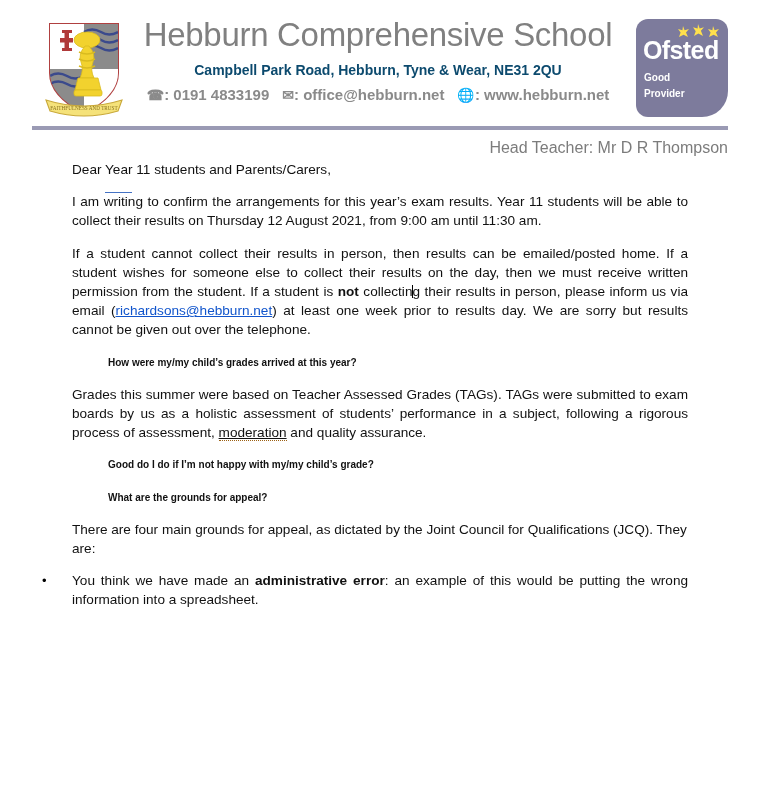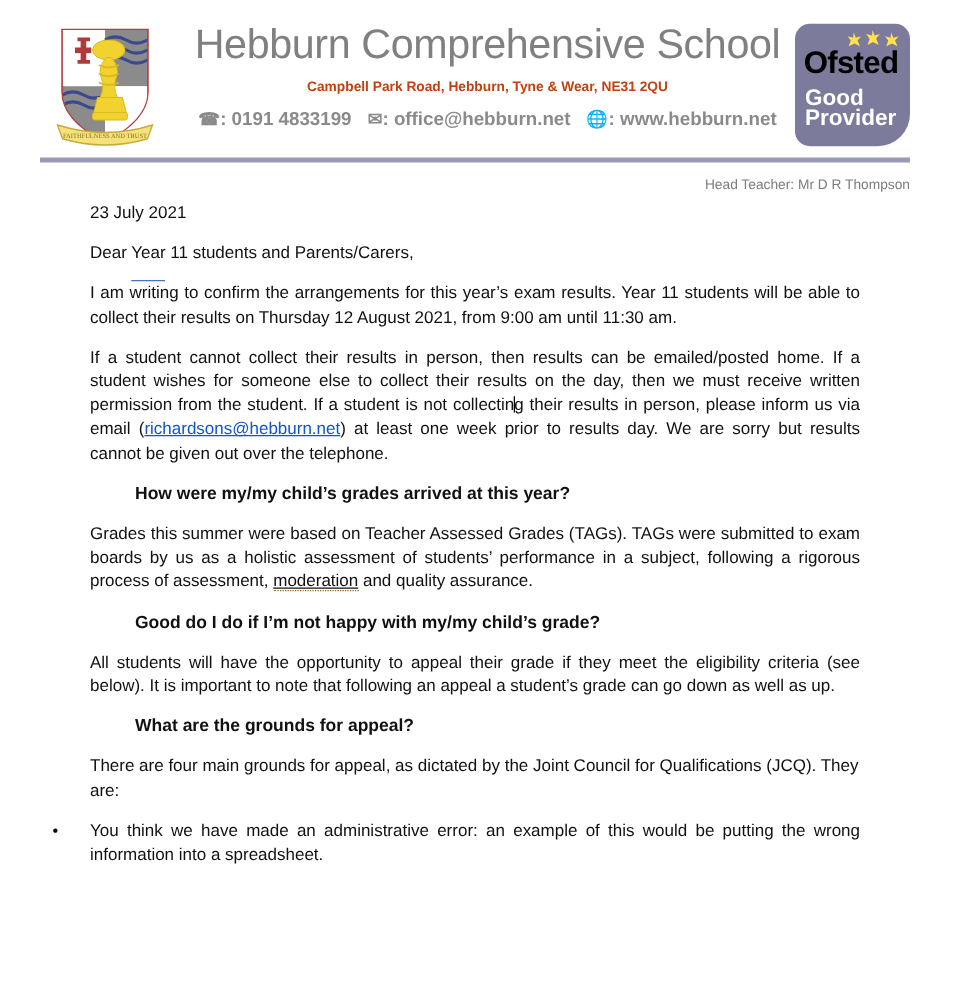--- a/index.html
+++ b/index.html
@@ -27,41 +27,41 @@
   .crest {
     position: absolute;
     left: 38px;
     top: 18px;
     width: 92px;
     height: 100px;
   }
 
   .header-center {
     position: absolute;
-    left: 144px;
+    left: 132px;
     top: 16px;
     width: 492px;
     text-align: center;
   }
 
   .school-name {
     font-family: "Liberation Sans", sans-serif;
     font-size: 33px;
     font-weight: 400;
     color: #808080;
     letter-spacing: -0.3px;
     line-height: 38px;
     white-space: nowrap;
   }
 
   .school-address {
     font-family: "Liberation Sans", sans-serif;
-    font-size: 11px;
+    font-size: 14px;
     font-weight: 600;
-    color: #c2410c;
+    color: #0c4a6e;
     line-height: 22px;
     margin-top: 5px;
     white-space: nowrap;
   }
 
   .school-contact {
     font-family: "Liberation Sans", sans-serif;
     font-size: 15px;
     font-weight: 600;
     color: #8a8a8a;
@@ -96,30 +96,30 @@
     width: 50px;
     height: 18px;
   }
   .ofsted-word {
     position: absolute;
     left: 7px;
     top: 17px;
     font-family: "Liberation Sans", sans-serif;
     font-size: 25px;
     font-weight: 600;
-    color: #000000;
+    color: #ffffff;
     letter-spacing: -0.6px;
     line-height: 28px;
   }
   .ofsted-sub {
     position: absolute;
     left: 8px;
     top: 51px;
     font-family: "Liberation Sans", sans-serif;
-    font-size: 18px;
+    font-size: 10px;
     font-weight: 600;
     color: #ffffff;
     line-height: 16px;
   }
 
   .divider {
     position: absolute;
     left: 32px;
     top: 126px;
     width: 696px;
@@ -128,21 +128,21 @@
   }
 
   
   .headteacher {
     position: absolute;
     left: 32px;
     top: 138px;
     width: 696px;
     text-align: right;
     font-family: "Liberation Sans", sans-serif;
-    font-size: 11px;
+    font-size: 16px;
     color: #7c7c7c;
     line-height: 20px;
   }
 
   .letter {
     position: absolute;
     left: 72px;
     top: 160px;
     width: 616px;
     font-family: "Liberation Sans", sans-serif;
@@ -153,41 +153,41 @@
 
   .letter p {
     margin: 0 0 13px 0;
   }
   .p-just { text-align: justify; }
 
   .date { margin-bottom: 22px; }
   .salutation { margin-bottom: 22px; }
 
   h3.qhead {
-    font-size: 14px;
+    font-size: 10px;
     font-weight: bold;
     margin: 0 0 13px 0;
     line-height: 19.2px;
     padding-left: 36px;
   }
 
   .spell-blue {
     border-bottom: 1.4px solid #4472c4;
     padding-bottom: 15px;
   }
   .grammar-dotted {
     border-bottom: 1.6px dotted #9c6114;
     padding-bottom: 0px;
     text-decoration: underline;
   }
   .email-link {
     color: #1155cc;
     text-decoration: underline;
   }
-  b, strong { font-weight: normal; }
+  b, strong { font-weight: bold; }
 
   .caret {
     display: inline-block;
     width: 1px;
     height: 13px;
     background: #000;
     vertical-align: -2px;
     margin: 0 -0.5px;
   }
 
@@ -284,42 +284,40 @@
     </div>
   </div>
 </div>
 
 <div class="divider"></div>
 
 <div class="headteacher">Head Teacher:  Mr D R Thompson</div>
 
 <div class="letter">
 
-  <p class="date">23 July 2021</p>
 
   <p class="salutation">
     <span>Dear </span><span class="spell-blue">Year</span><span> 11 students and Parents/Carers,</span>
   </p>
 
   <p class="p-just">I am writing to confirm the arrangements for this year’s exam results.  Year 11 students will be able to collect their results on Thursday 12 August 2021, from 9:00 am until 11:30 am.</p>
 
   <p class="p-just">
     <span>If a student cannot collect their results in person, then results can be emailed/posted home.  If a student wishes for someone else to collect their results on the day, then we must receive written permission from the student.   If a student is </span><b>not</b><span> collectin<span class="caret"></span>g their results in person, please inform us via email (</span><a class="email-link" href="#">richardsons@hebburn.net</a><span>) at least one week prior to results day.  We are sorry but results cannot be given out over the telephone.</span>
   </p>
 
   <h3 class="qhead">How were my/my child’s grades arrived at this year?</h3>
 
   <p class="p-just">
     <span>Grades this summer were based on Teacher Assessed Grades (TAGs).  TAGs were submitted to exam boards by us as a holistic assessment of students’ performance in a subject, following a rigorous process of assessment, </span><span class="grammar-dotted">moderation</span><span> and quality assurance.</span>
   </p>
 
 
   <h3 class="qhead">Good do I do if I’m not happy with my/my child’s grade?</h3>
 
-  <p class="p-just">All students will have the opportunity to appeal their grade if they meet the eligibility criteria (see below).  It is important to note that following an appeal a student’s grade can go down as well as up.</p>
 
 
   <h3 class="qhead">What are the grounds for appeal?</h3>
 
   <p class="tight">There are four main grounds for appeal, as dictated by the Joint Council for Qualifications (JCQ).  They are:</p>
 
   <ul class="grounds">
     <li>
       <span class="bullet">•</span><span>You think we have made an </span><b>administrative error</b><span>: an example of this would be putting the wrong information into a spreadsheet.</span>
     </li>

